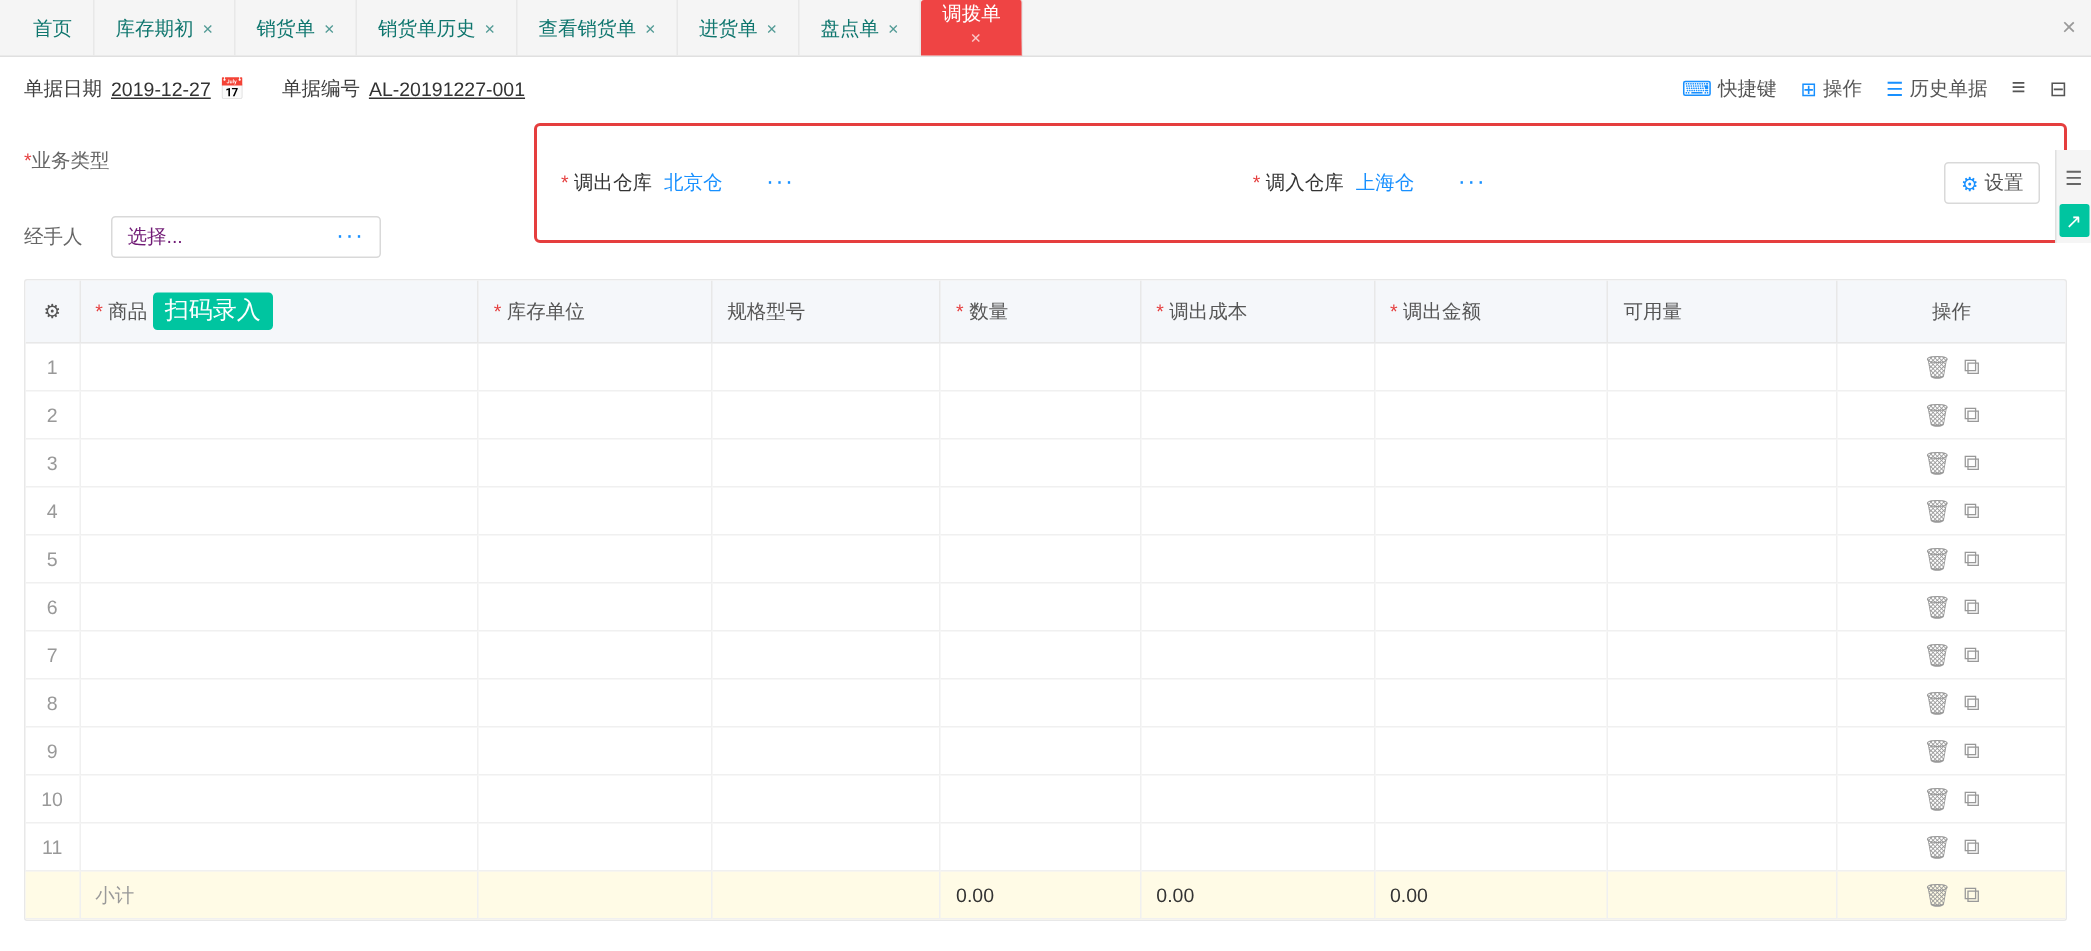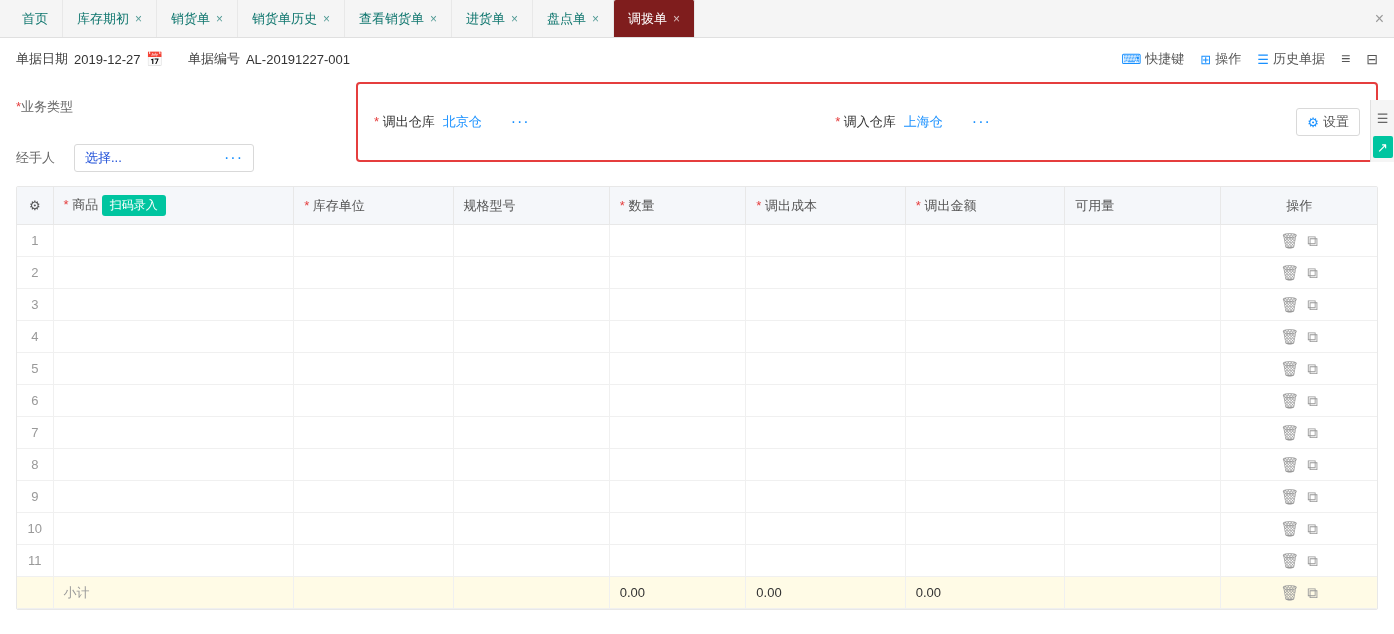--- a/index.html
+++ b/index.html
@@ -6,40 +6,40 @@
     body { font-family: 'Microsoft YaHei', Arial, sans-serif; font-size: 13px; color: #333; background: #fff; overflow: hidden; }
 
     
     .tab-bar {
       display: flex; align-items: center; background: #f5f5f5; border-bottom: 1px solid #e0e0e0; height: 38px; padding: 0 8px; position: relative;
     }
     .tab-item {
       display: flex; align-items: center; padding: 0 14px; height: 100%; cursor: pointer; font-size: 13px; color: #0f766e; white-space: nowrap; position: relative; border-right: 1px solid #e8e8e8;
     }
     .tab-item.active {
-      background: #7f1d1d; color: #fff; border-radius: 2px 2px 0 0;
+      background: #ef4444; color: #fff; border-radius: 2px 2px 0 0; flex-direction: column;
     }
     .tab-item .tab-close {
       margin-left: 6px; font-size: 12px; cursor: pointer; opacity: 0.7;
     }
     .tab-item.active .tab-close { color: #fff; }
     .tab-close-main {
       position: absolute; right: 10px; top: 50%; transform: translateY(-50%); cursor: pointer; font-size: 16px; color: #999;
     }
 
     
     .main-content { padding: 12px 16px; background: #fff; }
 
     
     .meta-row {
       display: flex; align-items: center; margin-bottom: 14px; gap: 24px;
     }
     .meta-item { display: flex; align-items: center; gap: 6px; font-size: 13px; }
     .meta-label { color: #404040; }
-    .meta-value { color: #333; font-weight: 500; }
+    .meta-value { color: #333; font-weight: 500; text-decoration: underline; }
     .calendar-icon { color: #1890ff; cursor: pointer; font-size: 14px; }
 
     
     .toolbar-right {
       margin-left: auto; display: flex; align-items: center; gap: 16px; font-size: 13px; color: #555;
     }
     .toolbar-btn {
       display: flex; align-items: center; gap: 4px; cursor: pointer; color: #555;
     }
 
@@ -79,21 +79,21 @@
     tbody tr { border-bottom: 1px solid #f0f0f0; }
     tbody tr:last-child { background: #fff8e8; }
     tbody td {
       padding: 6px 10px; border-right: 1px solid #f0f0f0; height: 32px; color: #333;
     }
     tbody td:last-child { border-right: none; }
     .row-num { color: #999; text-align: center; width: 36px; }
     .subtotal-row td { color: #333; font-size: 13px; background: #fffbe6; }
 
     .scan-btn {
-      background: #00c5a0; color: #fff; border: none; border-radius: 3px; padding: 2px 8px; font-size: 12px; cursor: pointer;
+      background: #00c5a0; color: #fff; border: none; border-radius: 3px; padding: 2px 8px; font-size: 16px; cursor: pointer;
     }
 
     .col-settings { width: 36px; text-align: center; }
     .col-product { min-width: 100px; }
     .col-unit { min-width: 80px; }
     .col-spec { min-width: 80px; }
     .col-qty { min-width: 70px; }
     .col-cost { min-width: 80px; }
     .col-amount { min-width: 80px; }
     .col-available { min-width: 80px; }
@@ -190,21 +190,21 @@
 
     <div class="form-left">
       <div class="field-row">
         <span class="field-label">
           <span class="req">*</span><span>业务类型</span>
         </span>
       </div>
       <div class="field-row">
         <span class="field-label">经手人</span>
         <div class="field-select" style="min-width:180px;">
-          <span class="select-value" style="color:#1d4ed8;">选择...</span>
+          <span class="select-value" style="color:#701a75;">选择...</span>
           <span class="more-dots">···</span>
         </div>
       </div>
     </div>
 
     <div class="form-right">
       <div class="warehouse-group">
         <span>
           <span class="req">*</span>
           <span>调出仓库</span>

